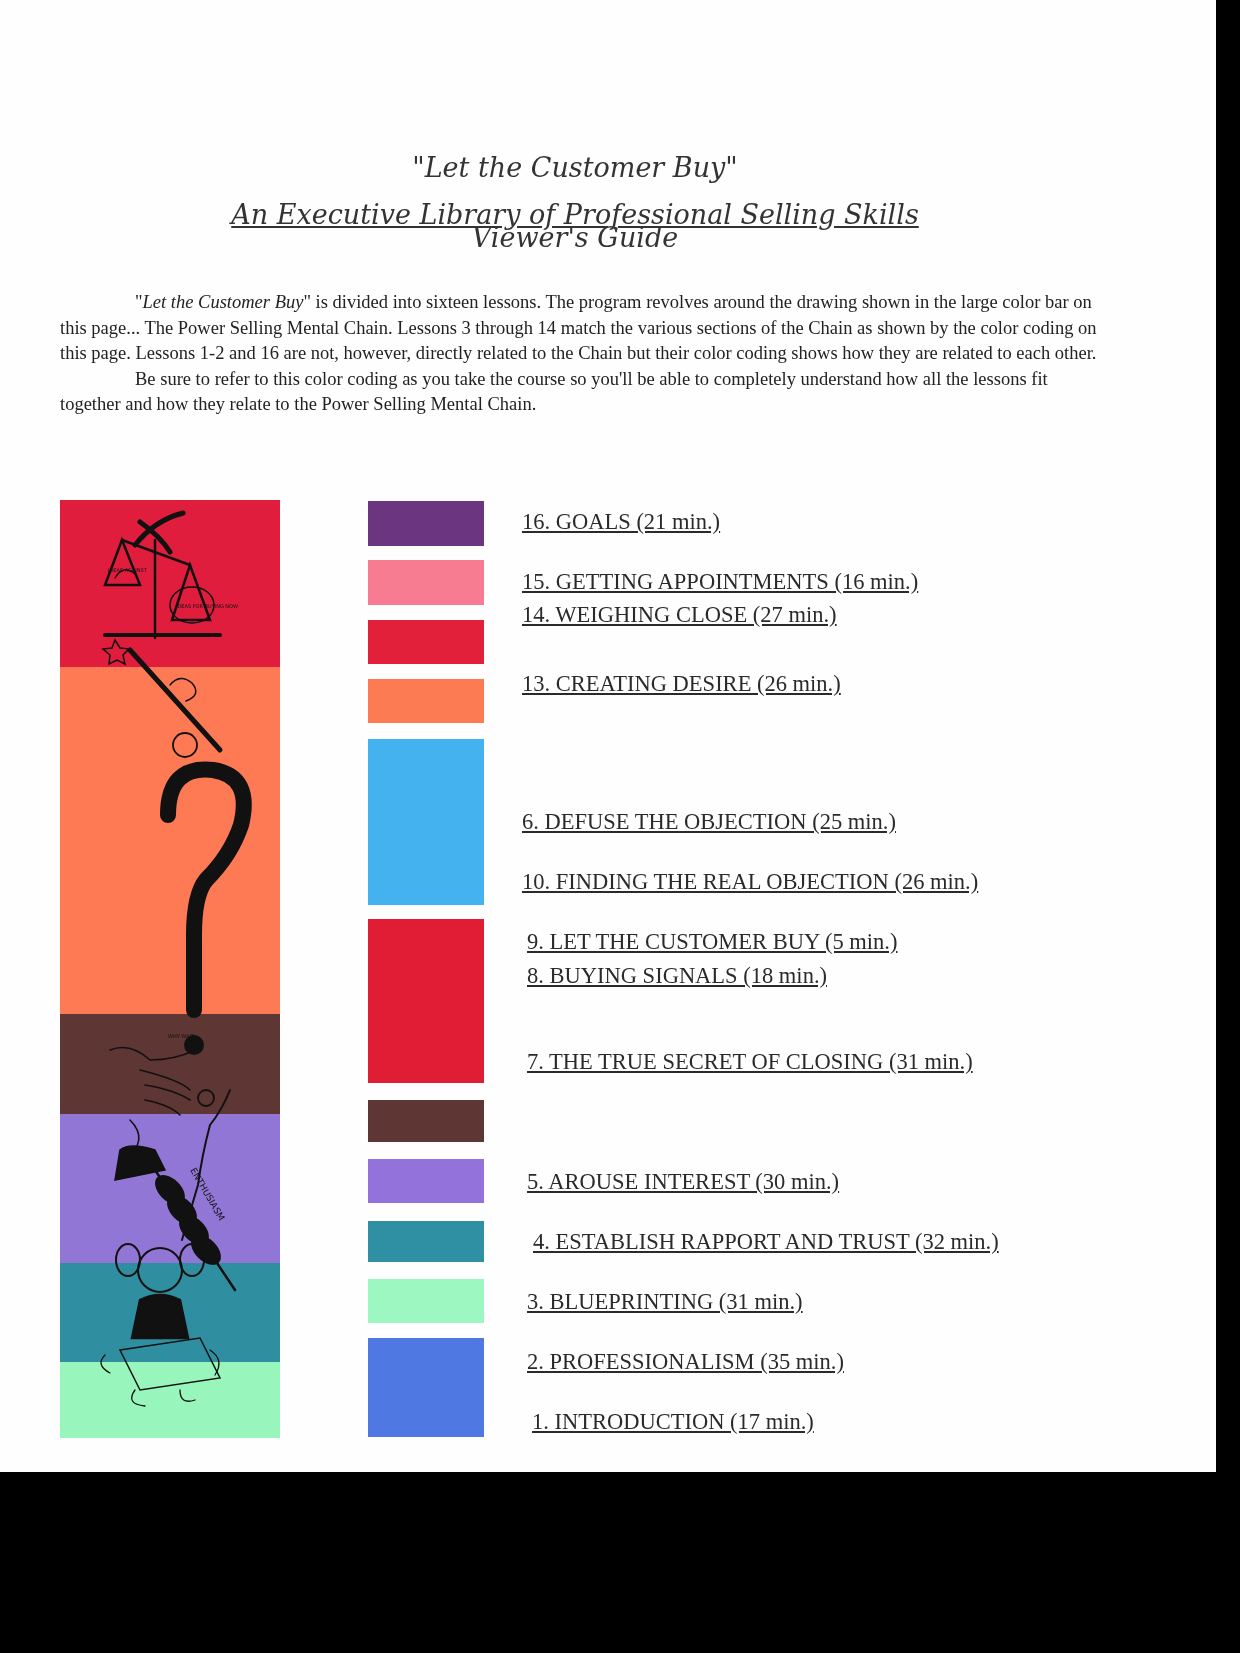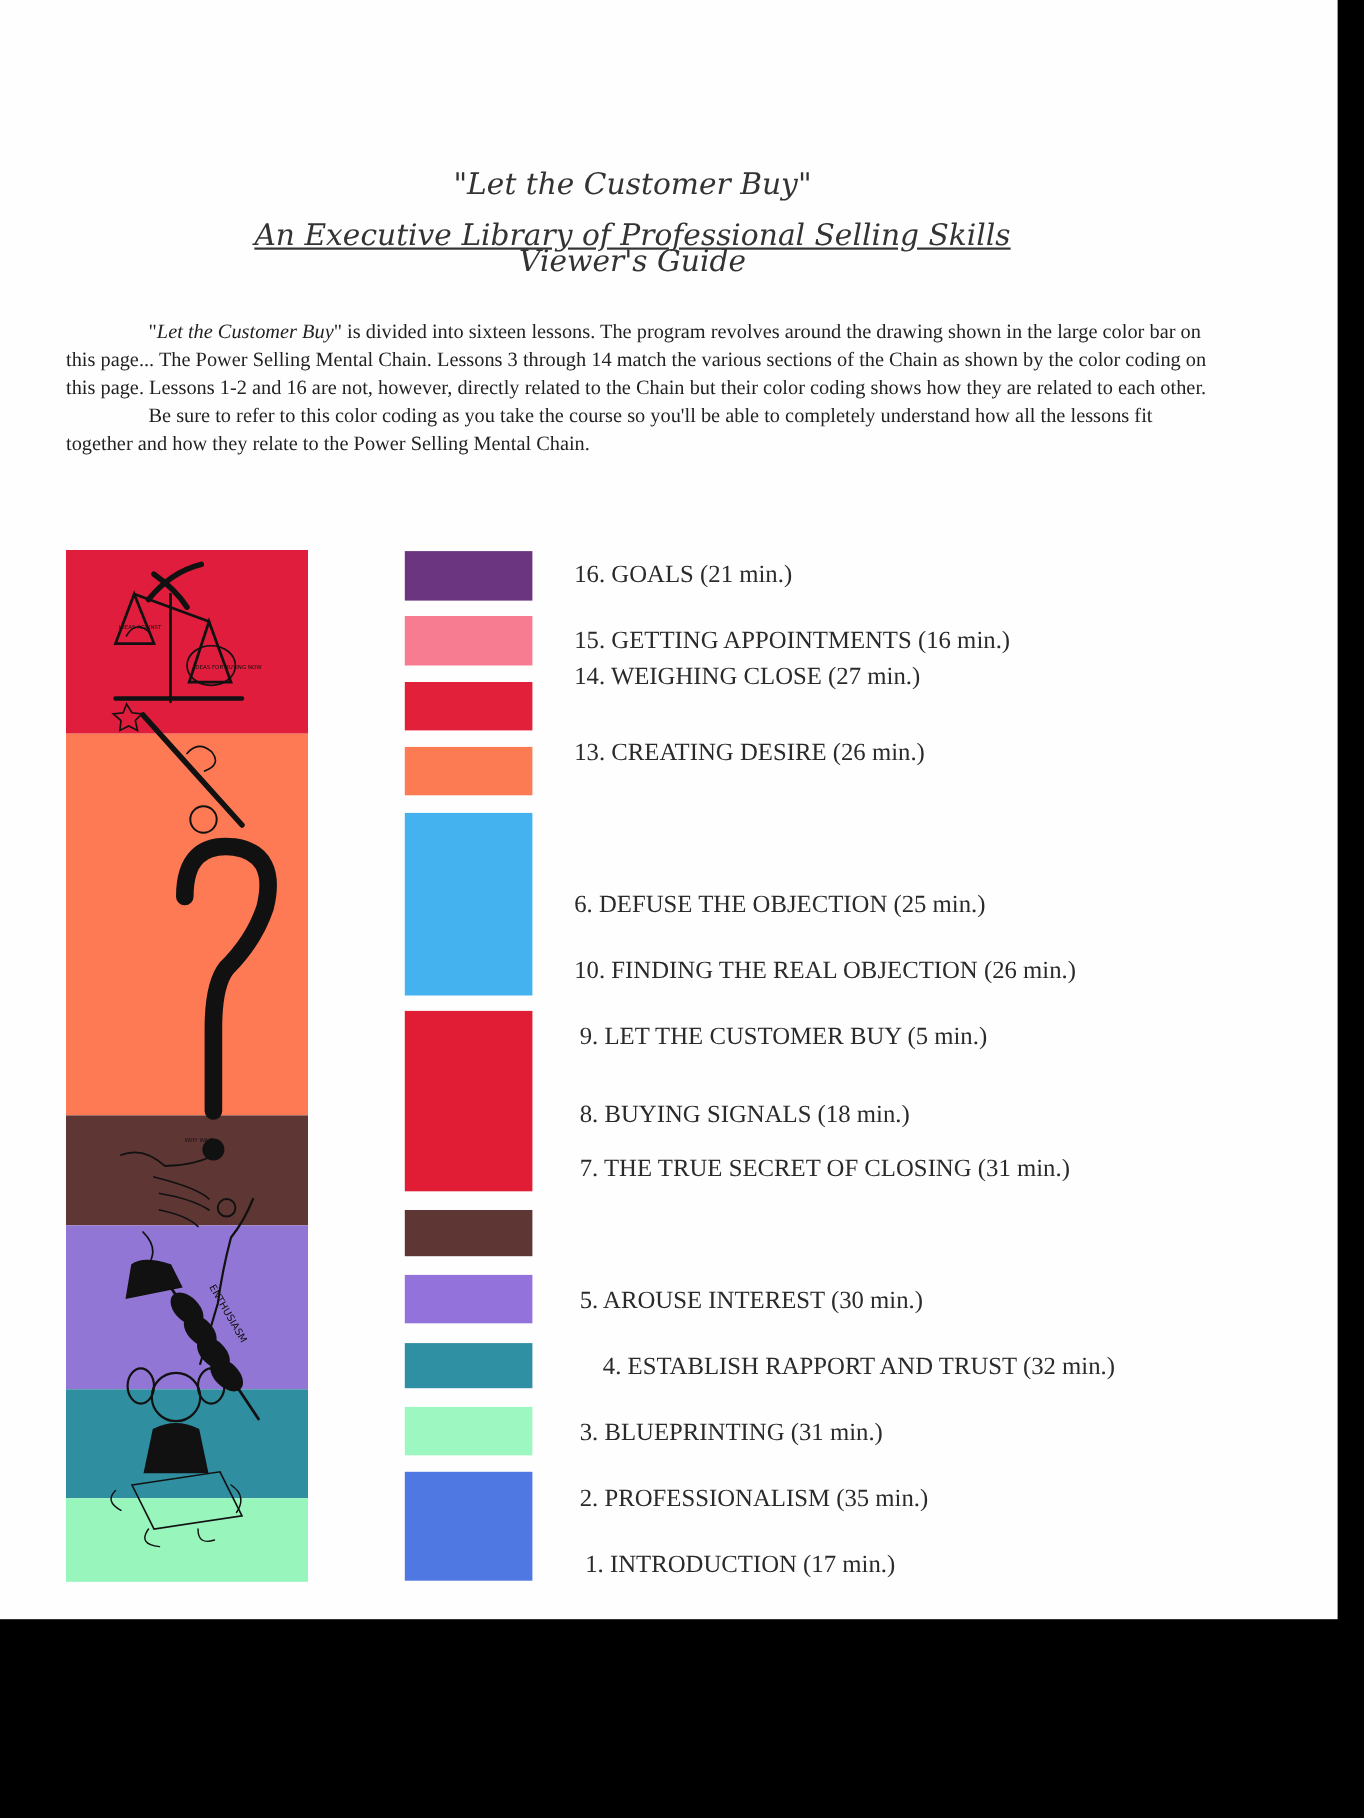--- a/index.html
+++ b/index.html
@@ -7,21 +7,21 @@
   .page { position:absolute; left:0; top:0; width:1216px; height:1472px; background:#fefefe; }
   .title { position:absolute; left:0; width:1150px; text-align:center;
            font-family:"DejaVu Serif", serif; font-style:italic; font-size:27px; color:#333; }
   .t1 { top:152px; } .t2 { top:199px;text-decoration:underline; } .t3 { top:222px; }
   .intro { position:absolute; left:60px; top:290px; width:1040px;
            font-family:"Liberation Serif", serif; font-size:18.5px; line-height:25.5px; color:#222; }
   .intro p { margin:0; text-indent:75px; }
   .intro em { font-style:italic; }
   .bar { position:absolute; left:60px; width:220px; }
   .swatch { position:absolute; left:368px; width:116px; }
-  .lesson { position:absolute; font-family:"Liberation Serif", serif; font-size:22.5px; color:#2a2a2a; white-space:nowrap; }
+  .lesson { position:absolute; font-family:"Liberation Serif", serif; font-size:22.5px; color:#2a2a2a; white-space:nowrap;text-decoration:underline; }
   svg.art { position:absolute; left:60px; top:500px; width:220px; height:938px; }
 </style>
 </head>
 <body>
 
 <div class="page">
 
   <div class="title t1">"Let the Customer Buy"</div>
   <div class="title t2">An Executive Library of Professional  Selling Skills</div>
   <div class="title t3">Viewer's Guide</div>
@@ -103,21 +103,21 @@
   <div class="swatch" style="top:1279px;height:44px;background:#9cf8c0"></div>
   <div class="swatch" style="top:1338px;height:99px;background:#4f78e2"></div>
 
   <div class="lesson" style="left:522px;top:509px">16.  GOALS (21 min.)</div>
   <div class="lesson" style="left:522px;top:569px">15. GETTING APPOINTMENTS (16 min.)</div>
   <div class="lesson" style="left:522px;top:602px">14. WEIGHING CLOSE (27 min.)</div>
   <div class="lesson" style="left:522px;top:671px">13. CREATING DESIRE (26 min.)</div>
   <div class="lesson" style="left:522px;top:809px">6. DEFUSE THE OBJECTION (25 min.)</div>
   <div class="lesson" style="left:522px;top:869px">10. FINDING THE REAL OBJECTION (26 min.)</div>
   <div class="lesson" style="left:527px;top:929px">9.  LET THE CUSTOMER  BUY (5 min.)</div>
-  <div class="lesson" style="left:527px;top:1000px">8.  BUYING SIGNALS (18 min.)</div>
+  <div class="lesson" style="left:527px;top:963px">8.  BUYING SIGNALS (18 min.)</div>
   <div class="lesson" style="left:527px;top:1049px">7. THE TRUE SECRET OF CLOSING (31 min.)</div>
   <div class="lesson" style="left:527px;top:1169px">5. AROUSE INTEREST (30 min.)</div>
-  <div class="lesson" style="left:548px;top:1229px">4. ESTABLISH RAPPORT AND TRUST (32 min.)</div>
+  <div class="lesson" style="left:533px;top:1229px">4. ESTABLISH RAPPORT AND TRUST (32 min.)</div>
   <div class="lesson" style="left:527px;top:1289px">3. BLUEPRINTING (31 min.)</div>
   <div class="lesson" style="left:527px;top:1349px">2. PROFESSIONALISM (35 min.)</div>
   <div class="lesson" style="left:532px;top:1409px">1. INTRODUCTION (17 min.)</div>
 
 </div>
 
 </body></html>

